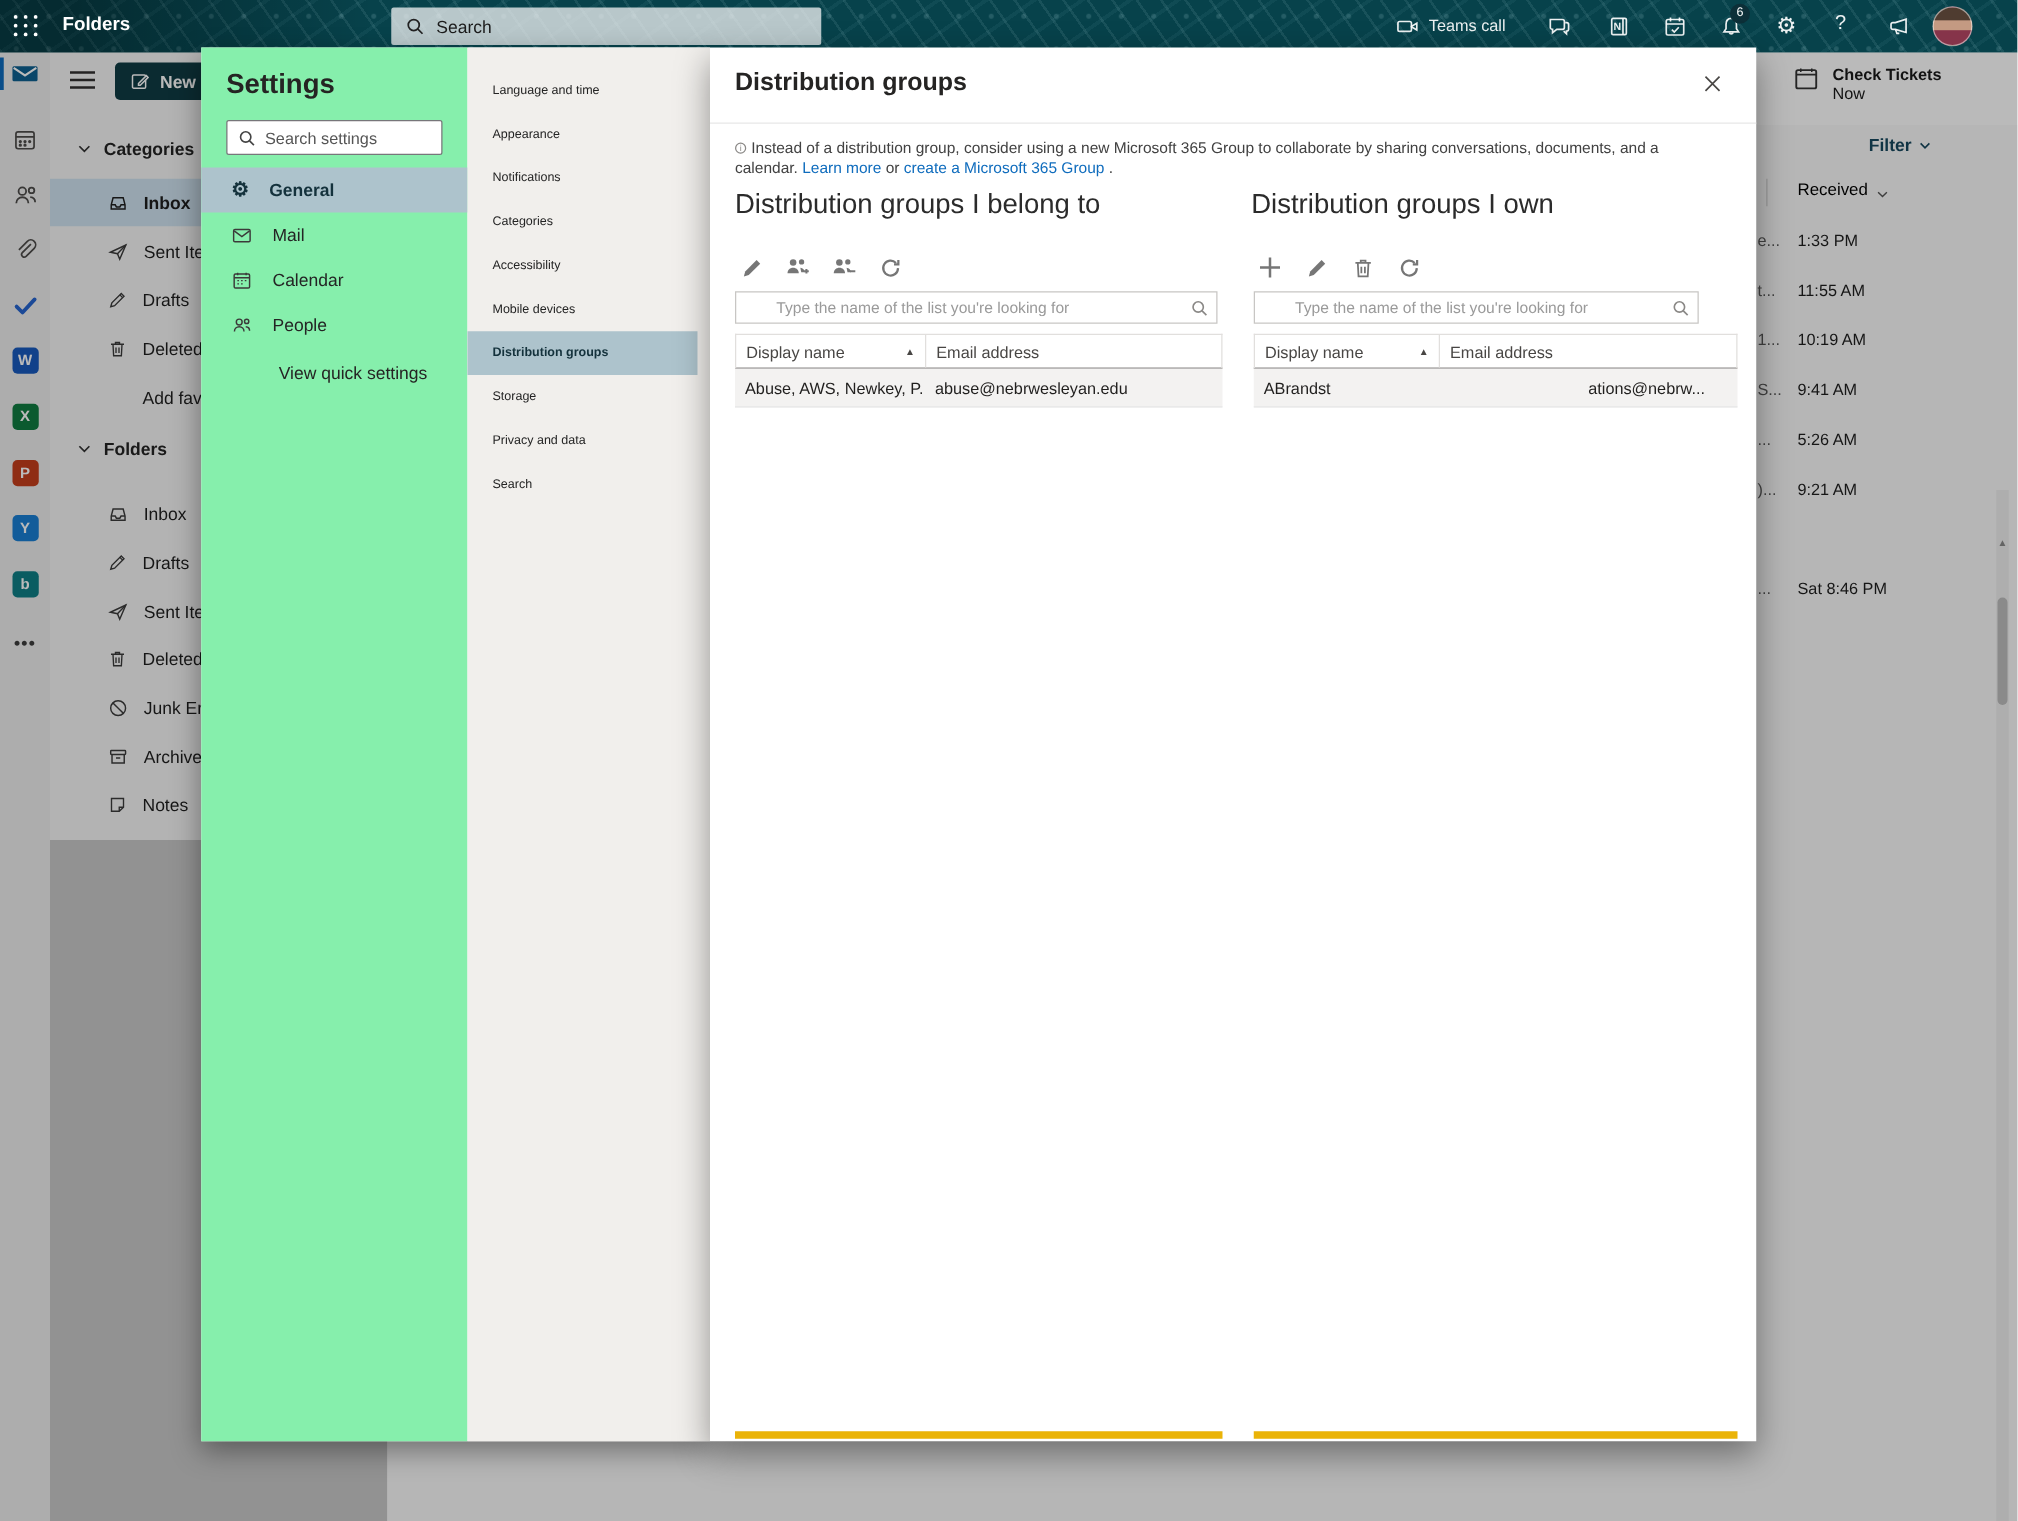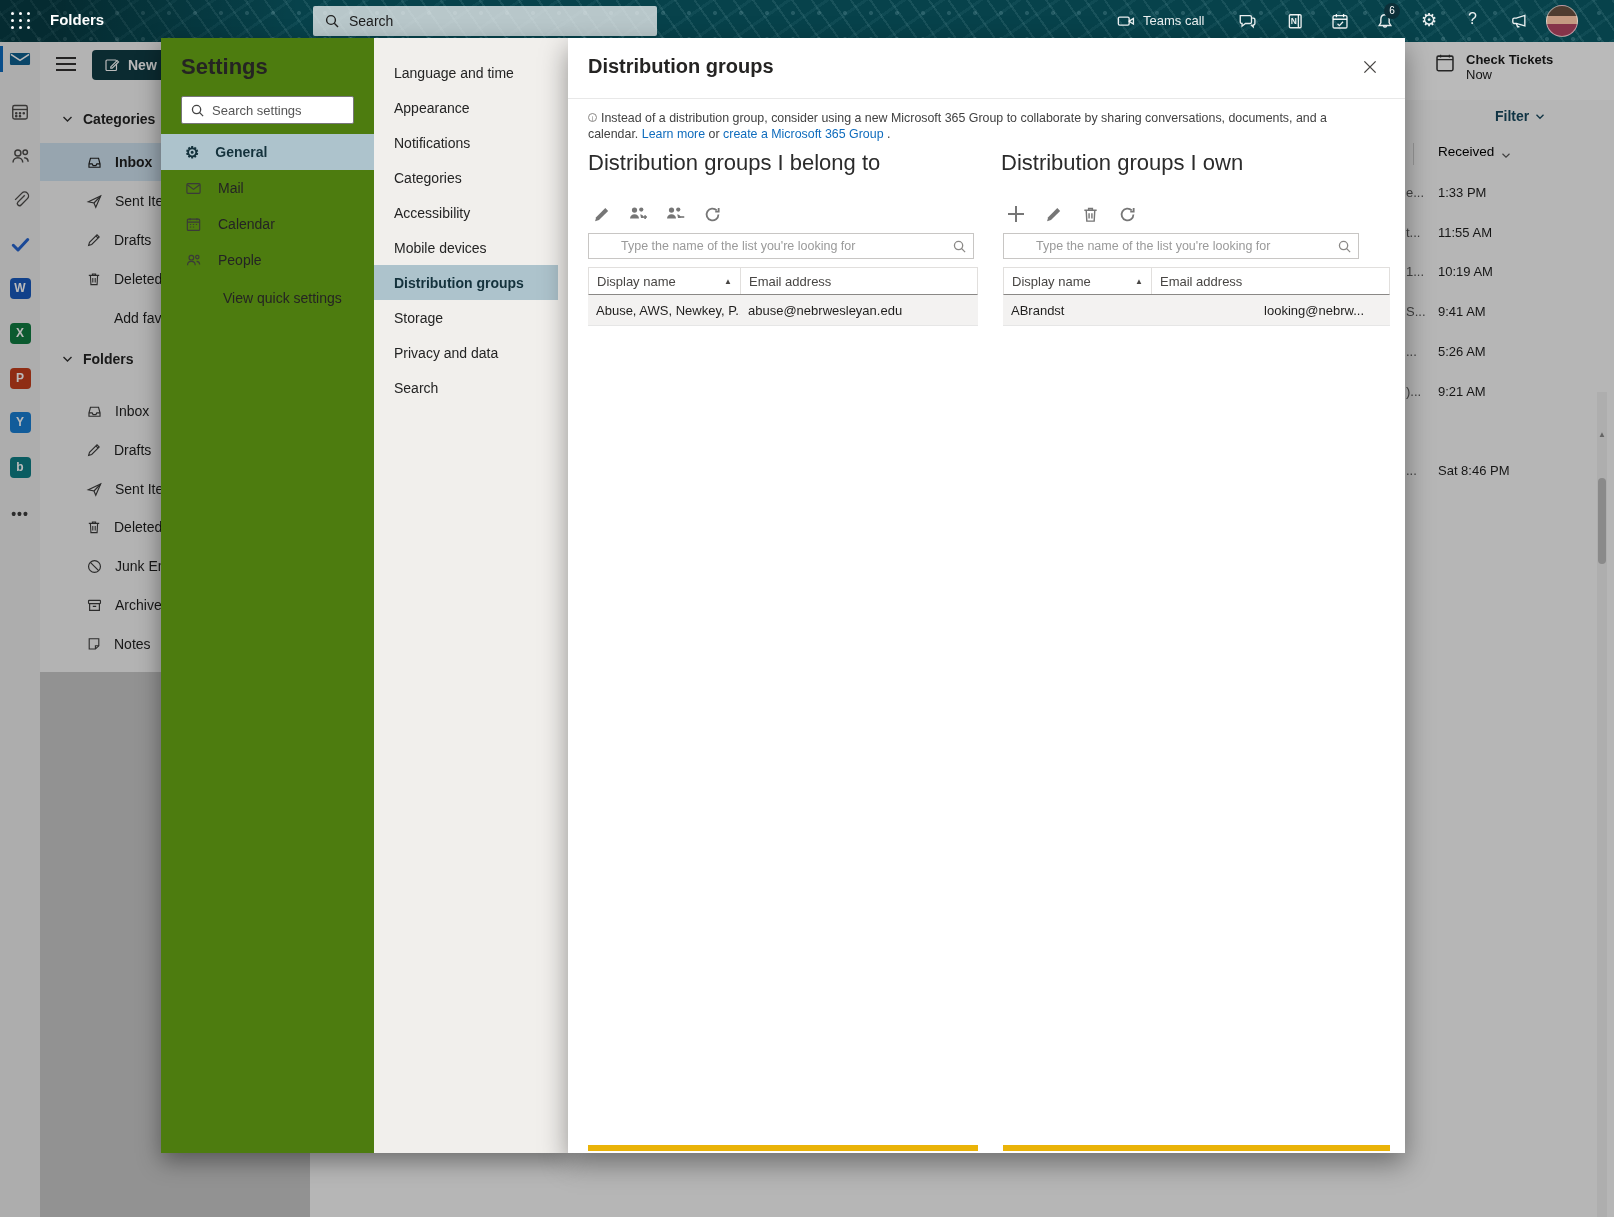--- a/index.html
+++ b/index.html
@@ -72,32 +72,32 @@
   .sb-track { position:absolute; left:1287px; top:350px; width:10px; height:825px; background:#efefef; }
   .sb-arrow { position:absolute; left:1287px; top:388px; width:10px; font-size:8px; color:#8a8a8a; text-align:center; }
   .sb-thumb { position:absolute; left:1288px; top:436px; width:8px; height:86px; background:#bdbdbd; border-radius:4px; }
 
   
   .dim { position:absolute; left:0; top:42px; width:1614px; height:1175px; background:rgba(0,0,0,.27); z-index:4; }
 
   
   .settings { position:absolute; left:161px; top:38px; width:407px; height:1115px; z-index:10;
     box-shadow:0 8px 22px rgba(0,0,0,.4); background:#fff; }
-  .set-left { position:absolute; left:0; top:0; width:213px; height:1115px; background:#4d7c0f; }
+  .set-left { position:absolute; left:0; top:0; width:213px; height:1115px; background:#86efac; }
   .set-title { position:absolute; left:20px; top:16px; font-size:22px; font-weight:700; color:#252423; }
   .set-search { position:absolute; left:20px; top:58px; width:173px; height:28px; border:1px solid #77767a;
     border-radius:2px; background:#fff; display:flex; align-items:center; color:#555; font-size:13px; }
   .set-search svg { margin:0 7px 0 8px; }
   .set-item { position:absolute; left:0; width:213px; height:36px; display:flex; align-items:center; gap:16px;
     padding-left:24px; font-size:14px; color:#242424; cursor:pointer; }
   .set-item.sel { background:#adc3cc; font-weight:700; color:#14323c; }
   .set-quick { position:absolute; left:62px; top:252px; font-size:14px; color:#252423; cursor:pointer; }
   .set-sub { position:absolute; left:213px; top:0; width:194px; height:1115px; background:#f1efec; }
   .sub-item { position:absolute; left:0; width:184px; height:35px; display:flex; align-items:center;
-    padding-left:20px; font-size:14px; color:#242424; cursor:pointer; }
+    padding-left:20px; font-size:10px; color:#242424; cursor:pointer; }
   .sub-item.sel { background:#adc3cc; font-weight:700; color:#14323c; }
 
   
   .dialog { position:absolute; left:568px; top:38px; width:837px; height:1115px; background:#fff; z-index:10;
     box-shadow:0 10px 26px rgba(0,0,0,.4); }
   .dlg-title { position:absolute; left:20px; top:17px; font-size:20px; font-weight:700; color:#252423; }
   .dlg-close { position:absolute; right:24px; top:20px; width:20px; height:20px; color:#484644; cursor:pointer; }
   .dlg-divider { position:absolute; left:0; top:60px; width:837px; height:1px; background:#e8e8e8; }
   .banner { position:absolute; left:20px; top:72px; width:792px; font-size:12.4px; color:#424242; line-height:1.32; }
   .banner a { color:#0f6cbd; text-decoration:none; cursor:pointer; }
@@ -559,18 +559,18 @@
         <div class="dth" style="width:148px; border-right:1px solid #e1dfdd;">
           <span>Display name</span>
           <span class="sort">▲</span>
         </div>
         <div class="dth" style="flex:1">
           <span>Email address</span>
         </div>
       </div>
       <div class="dtr">
         <div class="dtd" style="width:148px">ABrandst</div>
-        <div class="dtd" style="flex:1; justify-content:flex-end; padding-right:26px;">looking@nebrw...</div>
+        <div class="dtd" style="flex:1; justify-content:flex-end; padding-right:26px;">ations@nebrw...</div>
       </div>
     </div>
   </div>
 
 </div>
 
 </body></html>

